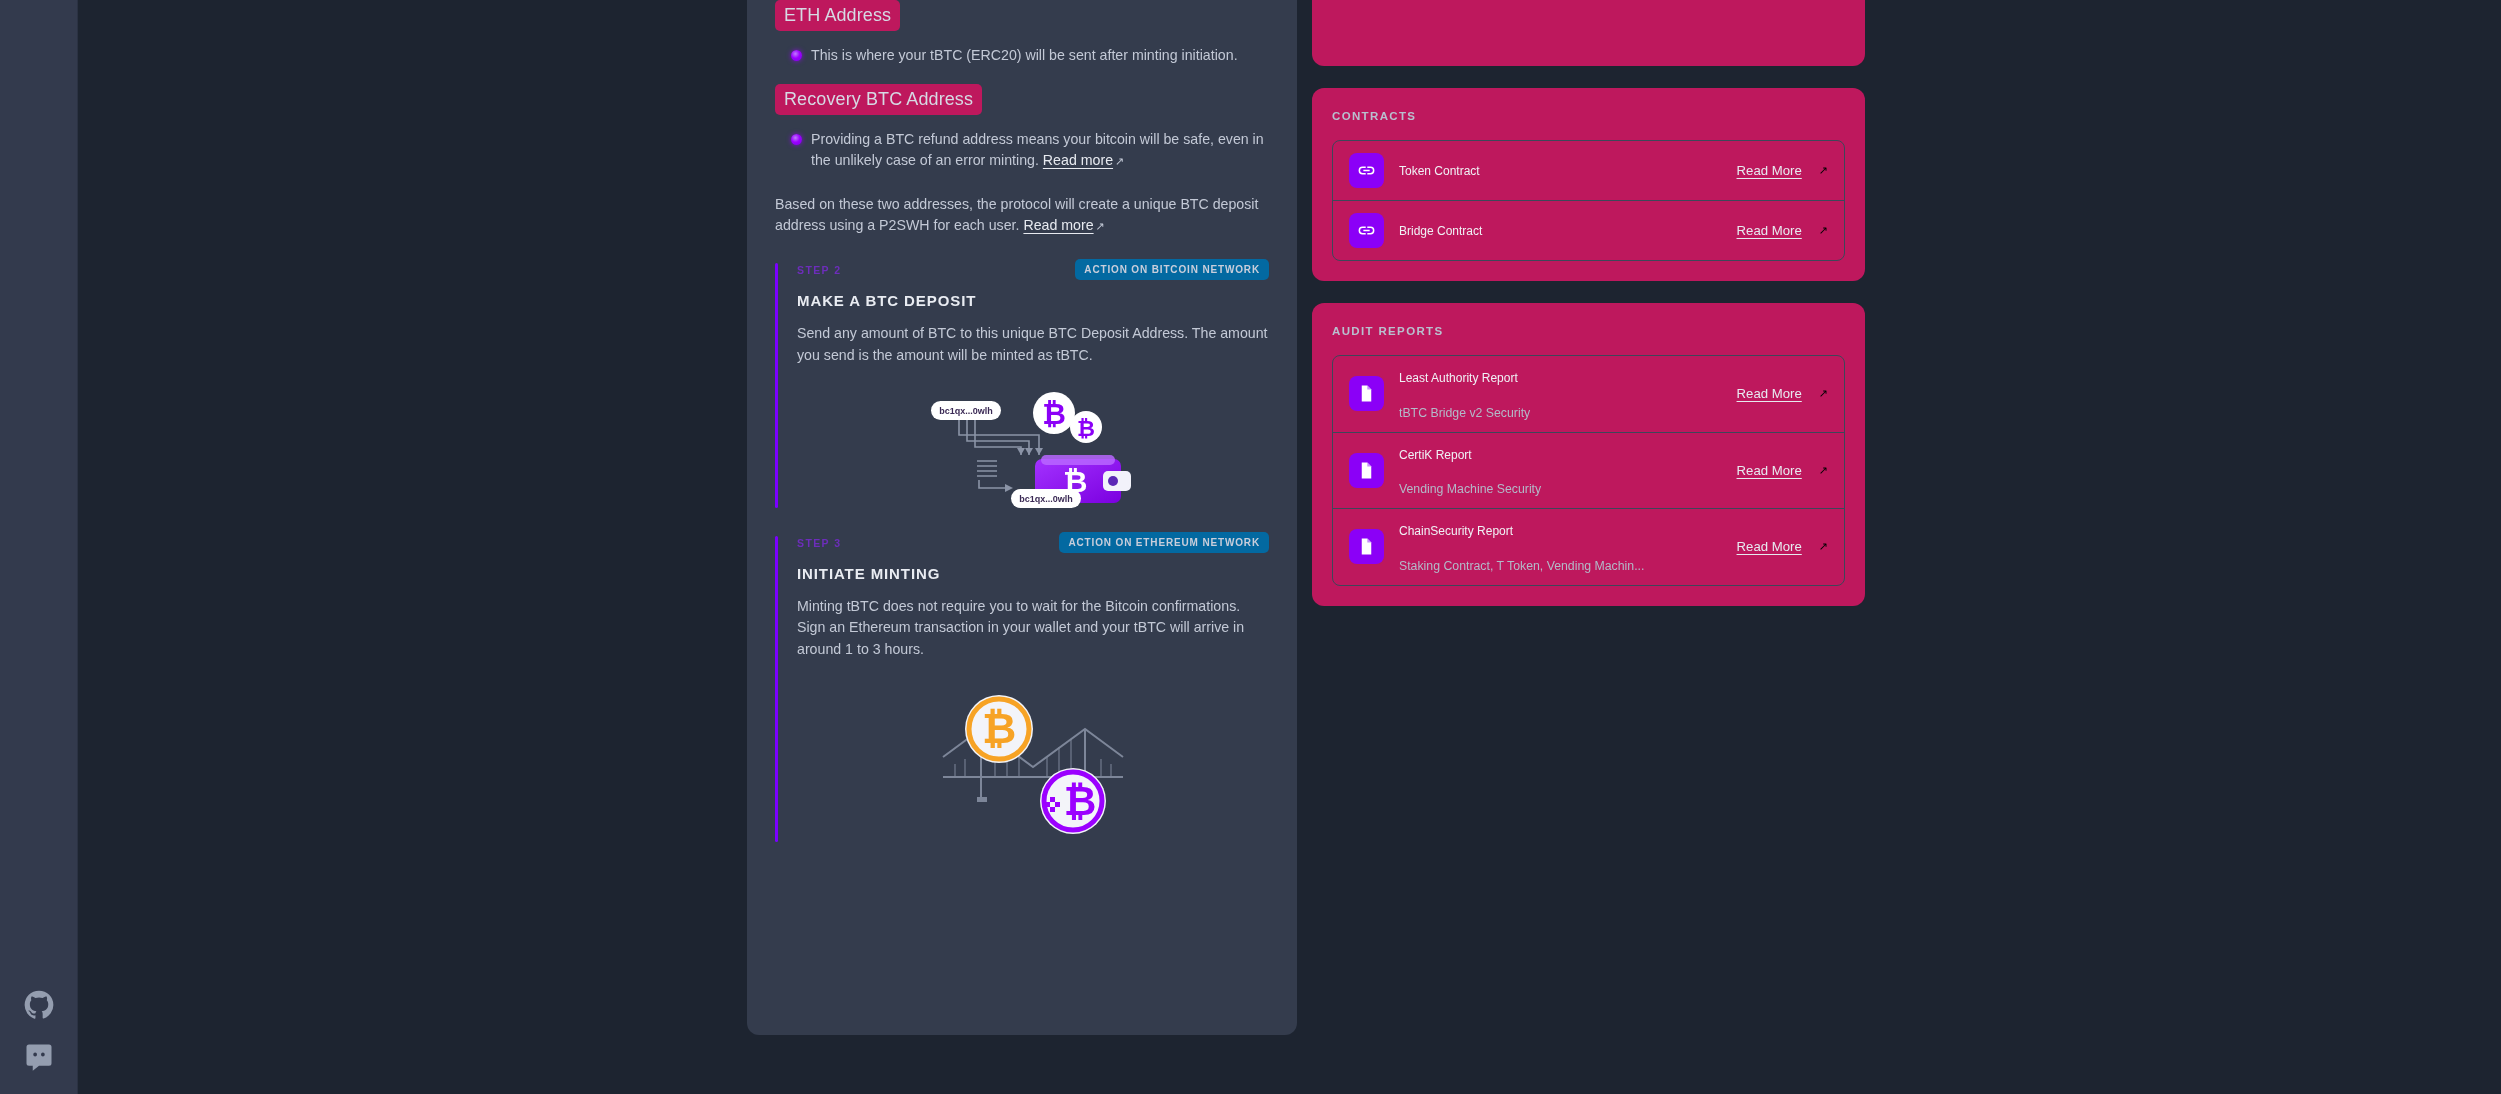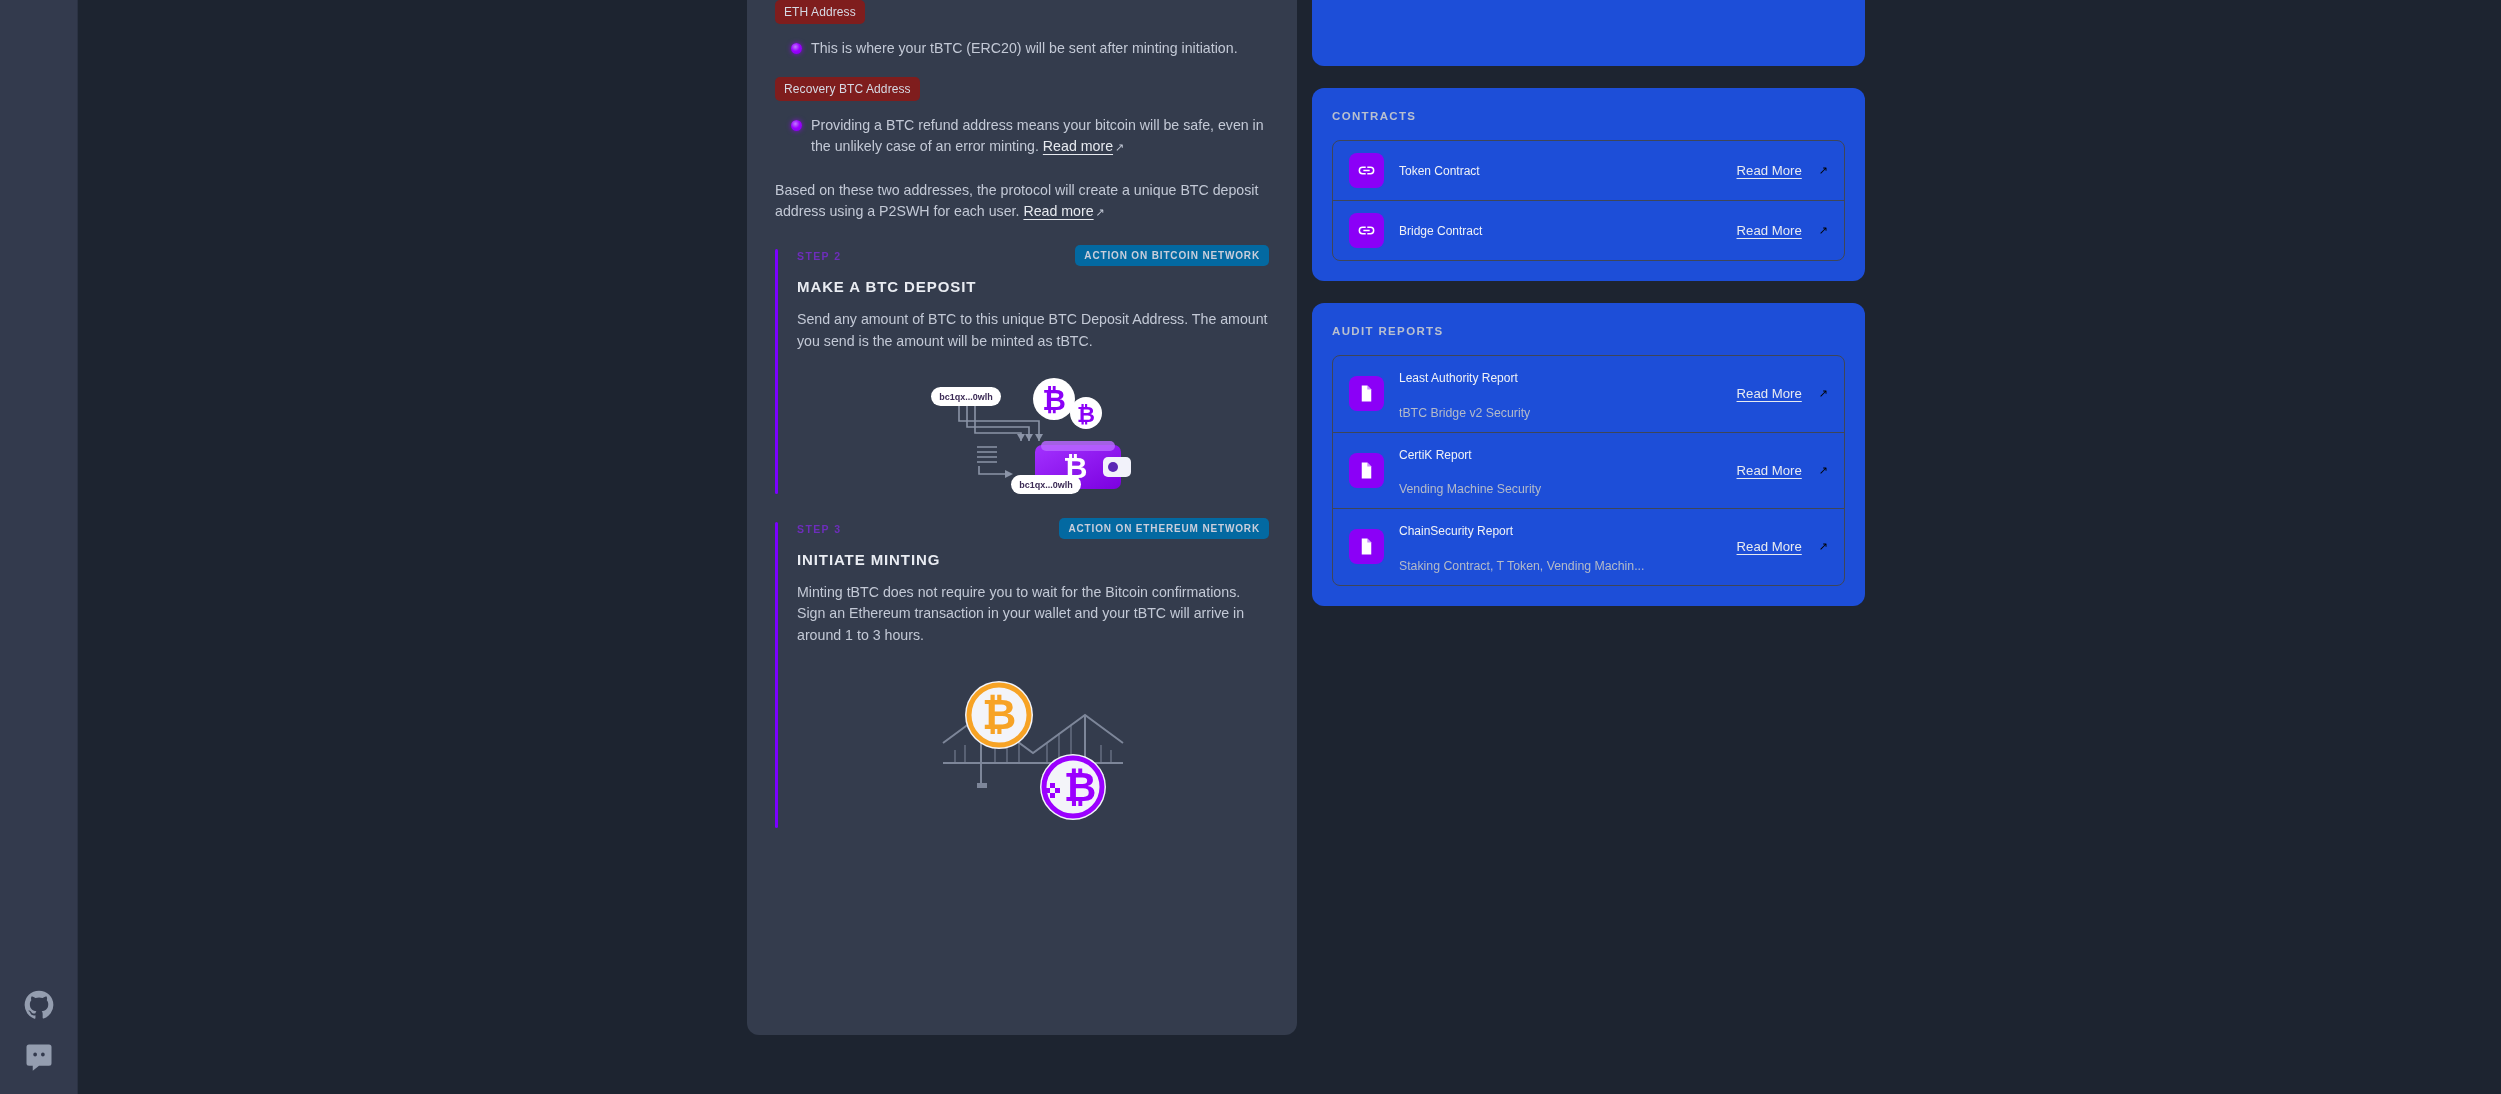--- a/index.html
+++ b/index.html
@@ -36,23 +36,23 @@
     position: absolute; left: 669px; top: -300px;
     width: 550px; height: 1335px;
     background: #343c4d;
     border-radius: 12px;
     overflow: hidden;
   }
   .main-card-inner { padding: 300px 28px 0 28px; }
 
   .pill {
     display: inline-block;
-    background: #7f1d1d;
+    background: #be185d;
     color: #d6dae4;
-    font-size: 12px;
+    font-size: 18px;
     padding: 5px 9px;
     border-radius: 5px;
     letter-spacing: .1px;
   }
   .note {
     display: flex; gap: 9px; align-items: flex-start;
     margin-top: 14px;
     color: #c3c9d6;
     font-size: 14.2px; line-height: 1.52; padding-left: 16px;
   }
@@ -106,21 +106,21 @@
   }
   .step-body {
     margin-top: 14px; color: #c3c9d6;
     font-size: 14.2px; line-height: 1.54;
   }
   .illu { margin-top: 18px; display: flex; justify-content: center; }
 
   
   .side-col { position: absolute; left: 1234px; top: -300px; width: 553px; }
   .side-card {
-    background: #1d4ed8; border-radius: 12px;
+    background: #be185d; border-radius: 12px;
     padding: 22px 20px 20px 20px;
     margin-bottom: 22px;
   }
   .side-card.partial { height: 366px; padding-top: 0; overflow: hidden;
                        display:flex; align-items:flex-end; justify-content:center; }
   .side-title {
     color: #b9c0cf; font-size: 11.5px; font-weight: bold;
     letter-spacing: 1.35px; margin-bottom: 18px;
   }
   .rows { border: 1px solid #3e4659; border-radius: 8px; }

